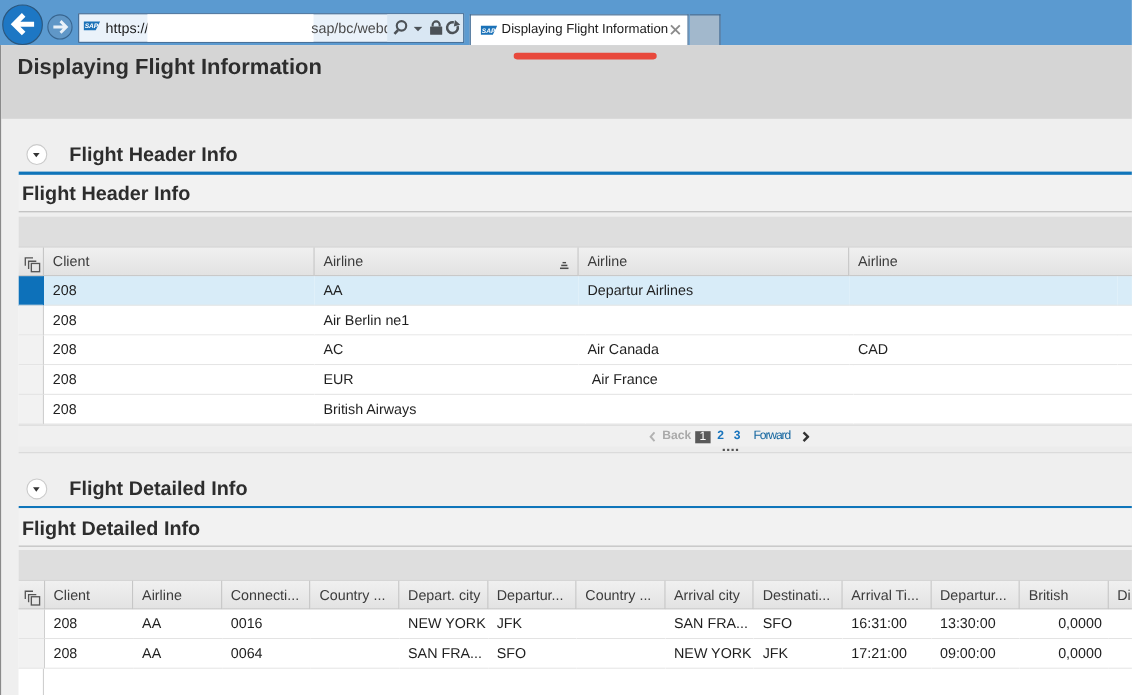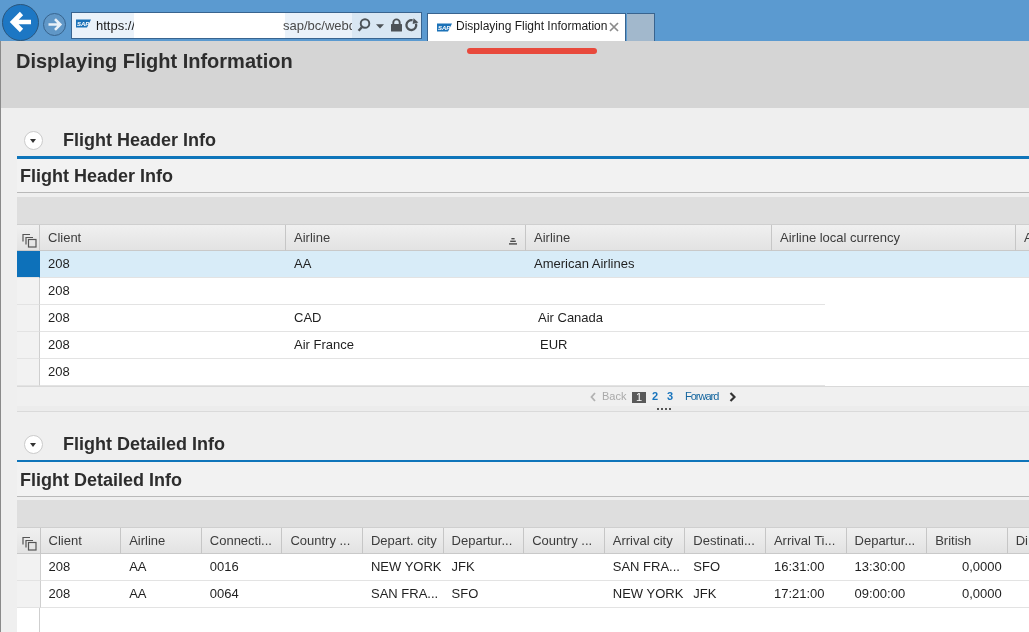--- a/index.html
+++ b/index.html
@@ -134,62 +134,64 @@
       </div>
       <div class="th" style="width:246px">Client</div>
       <div class="th" style="width:240px">Airline
         <svg style="position:absolute;right:8px;top:13px" width="8" height="8" viewBox="0 0 8 8">
           <rect x="2.4" y="0" width="3.2" height="1.4" fill="#4a4a4a"></rect>
           <rect x="1.2" y="2.6" width="5.6" height="1.4" fill="#4a4a4a"></rect>
           <rect x="0" y="5.2" width="8" height="1.4" fill="#4a4a4a"></rect>
         </svg>
       </div>
       <div class="th" style="width:246px">Airline</div>
-      <div class="th" style="width:244px">Airline local currency</div>
       <div class="th" style="width:295px">Airline</div>
     </div>
     <div class="trow selectedrow">
       <div class="td sel" style="width:23px"></div>
       <div class="td" style="width:246px">208</div>
       <div class="td" style="width:240px">AA</div>
-      <div class="td" style="width:246px">American Airlines</div>
+      <div class="td" style="width:246px">Departur Airlines</div>
       <div class="td" style="width:244px"></div>
       <div class="td" style="width:295px"></div>
     </div>
     <div class="trow">
       <div class="td sel" style="width:23px"></div>
       <div class="td" style="width:246px">208</div>
+      <div class="td" style="width:246px">Air Berlin ne1</div>
       <div class="td" style="width:244px"></div>
       <div class="td" style="width:295px"></div>
     </div>
     <div class="trow">
       <div class="td sel" style="width:23px"></div>
       <div class="td" style="width:246px">208</div>
+      <div class="td" style="width:240px">AC</div>
+      <div class="td" style="width:246px">Air Canada</div>
       <div class="td" style="width:244px">CAD</div>
-      <div class="td" style="width:246px">Air Canada</div>
-      <div class="td" style="width:295px"></div>
-    </div>
-    <div class="trow">
-      <div class="td sel" style="width:23px"></div>
-      <div class="td" style="width:246px">208</div>
+      <div class="td" style="width:295px"></div>
+    </div>
+    <div class="trow">
+      <div class="td sel" style="width:23px"></div>
+      <div class="td" style="width:246px">208</div>
+      <div class="td" style="width:244px">EUR</div>
       <div class="td" style="width:246px">Air France</div>
-      <div class="td" style="width:244px">EUR</div>
-      <div class="td" style="width:295px"></div>
-    </div>
-    <div class="trow">
-      <div class="td sel" style="width:23px"></div>
-      <div class="td" style="width:246px">208</div>
+      <div class="td" style="width:295px"></div>
+    </div>
+    <div class="trow">
+      <div class="td sel" style="width:23px"></div>
+      <div class="td" style="width:246px">208</div>
+      <div class="td" style="width:246px">British Airways</div>
       <div class="td" style="width:244px"></div>
       <div class="td" style="width:295px"></div>
     </div>
     <div class="pagerow">
       <svg style="position:absolute;left:573px;top:5px;width:6px;height:10px" width="6" height="10" viewBox="0 0 6 10">
           <path d="M5 1 L1.5 5 L5 9" stroke="#b2b2b2" stroke-width="1.8" fill="none"></path>
         </svg>
-      <span class="pg" style="left:585px;color:#a9a9a9;font-weight:normal">Back</span>
+      <span class="pg" style="left:585px;color:#a9a9a9;font-weight:bold">Back</span>
       <span class="pg" style="left:615px;top:5px;height:11px;line-height:11px;width:14px;background:#595959;color:#fff;text-align:center">1</span>
       <span class="pg" style="left:635px;color:#1874bd;font-weight:bold">2</span>
       <span class="pg" style="left:650px;color:#1874bd;font-weight:bold">3</span>
       <span class="pg" style="left:668px;color:#15669f;font-weight:normal;letter-spacing:-1px">Forward</span>
       <svg style="position:absolute;left:712px;top:5px;width:7px;height:10px" width="7" height="10" viewBox="0 0 7 10">
           <path d="M1.5 1 L5.5 5 L1.5 9" stroke="#333" stroke-width="2.2" fill="none"></path>
         </svg>
     </div>
     <div class="griprow">
       <div class="grip" style="left:640px"></div>

